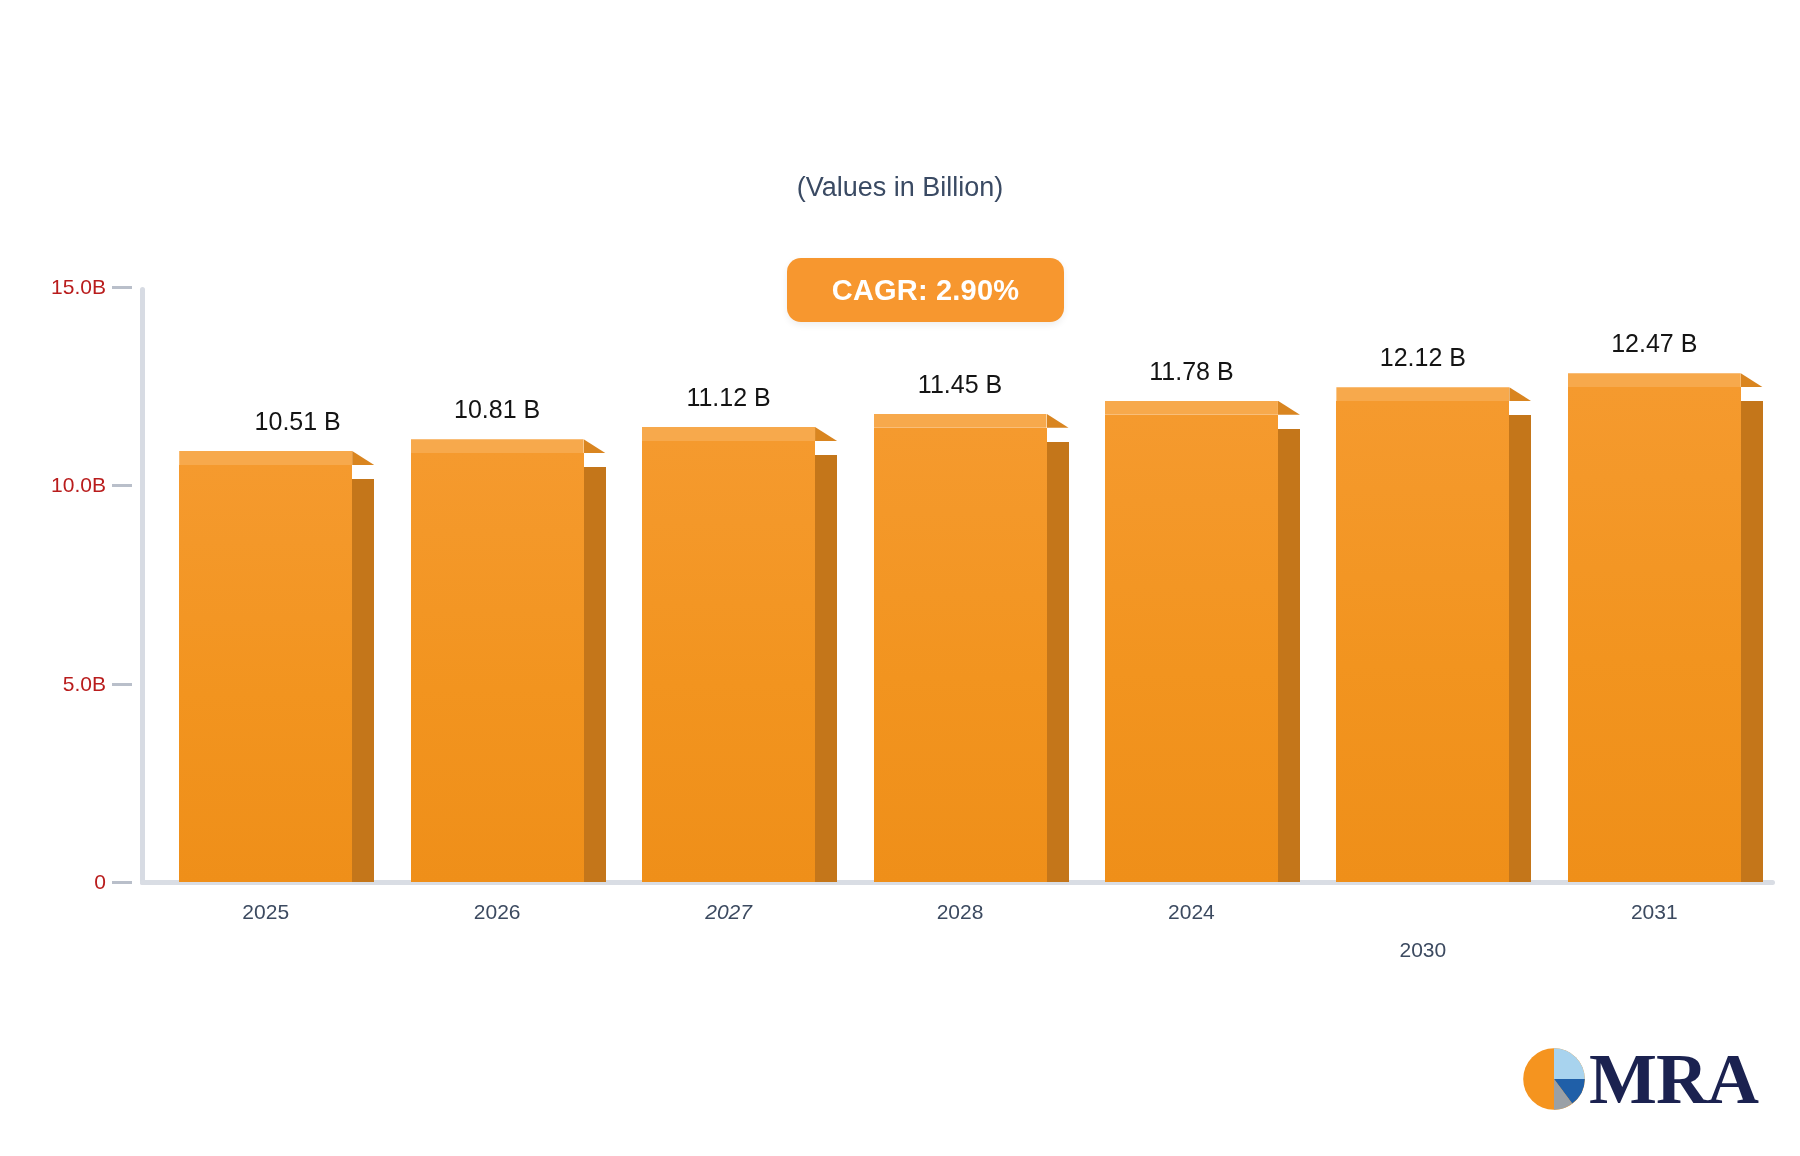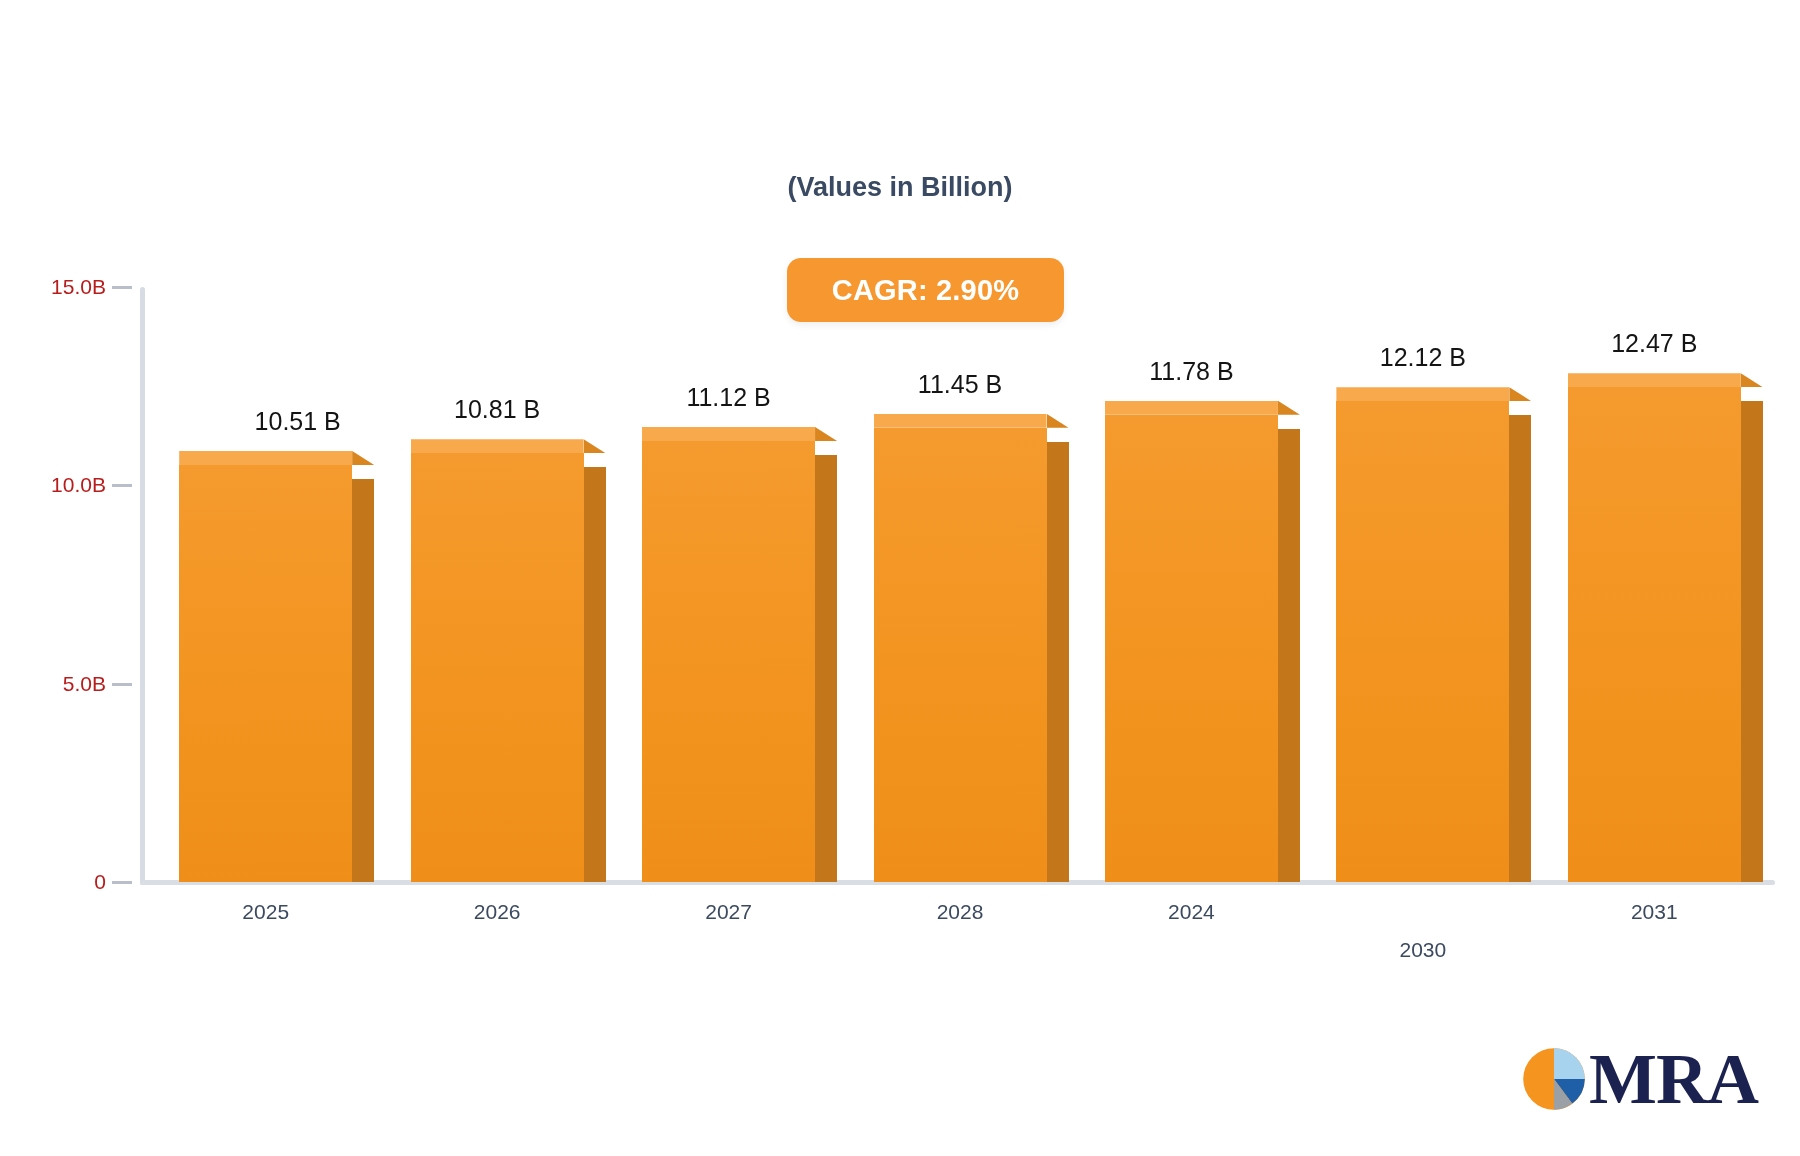--- a/index.html
+++ b/index.html
@@ -17,21 +17,21 @@
     position:absolute; left:0; right:0; top:110px;
     text-align:center;
     font-size:38px; font-weight:bold;
     color:#111111;
     letter-spacing:-0.4px;
     font-family:"Liberation Sans","DejaVu Sans",sans-serif;
   }
   .subtitle{
     position:absolute; left:0; right:0; top:172px;
     text-align:center;
-    font-size:27px; font-weight:bold;
+    font-size:27px; font-weight:normal;
     color:#3a4a63;
   }
 
   
   .cagr-badge{
     position:absolute;
     left:787px; top:258px;
     width:277px; height:64px;
     background:#f7972f;
     border-radius:14px;
@@ -205,21 +205,21 @@
         <div class="bar-body" style="width: 173px; height: 494.643px;"></div>
         <div class="bar-side" style="left: 173px; width: 22px; height: 480.643px;"></div>
         <div style="position: absolute; left: 0px; top: 0px; width: 173px; height: 14px; background: rgb(247, 169, 76); clip-path: polygon(0px 100%, 100% 100%, 100% 0px, 0px 0px);"></div>
         <div style="position: absolute; left: 173px; top: 0px; width: 22px; height: 14px; background: rgb(217, 133, 32); clip-path: polygon(0px 0px, 100% 100%, 0px 100%);"></div>
       </div>
       <div class="bar-label" style="left: 1534.29px; width: 240px; top: 329.357px;">12.47 B</div>
     </div>
   <div id="xlabels">
       <div class="x-label" style="left: 185.714px; width: 160px;">2025</div>
       <div class="x-label" style="left: 417.143px; width: 160px;">2026</div>
-      <div class="x-label" style="left: 648.571px; width: 160px;">2027</div>
+      <div class="x-label" style="left: 648.571px; width: 160px; font-style: italic;">2027</div>
       <div class="x-label" style="left: 880px; width: 160px;">2028</div>
       <div class="x-label" style="left: 1111.43px; width: 160px;">2024</div>
       <div class="x-label" style="left: 1342.86px; width: 160px; margin-top: 38px;">2030</div>
       <div class="x-label" style="left: 1574.29px; width: 160px;">2031</div>
     </div>
 
   <div class="logo">
     <svg class="logo-mark" viewBox="0 0 100 100">
       <circle cx="50" cy="50" r="44" fill="#F5941F"></circle>
       <path d="M50 50 L50 6 A44 44 0 0 1 94 50 Z" fill="#A8D3EE"></path>

